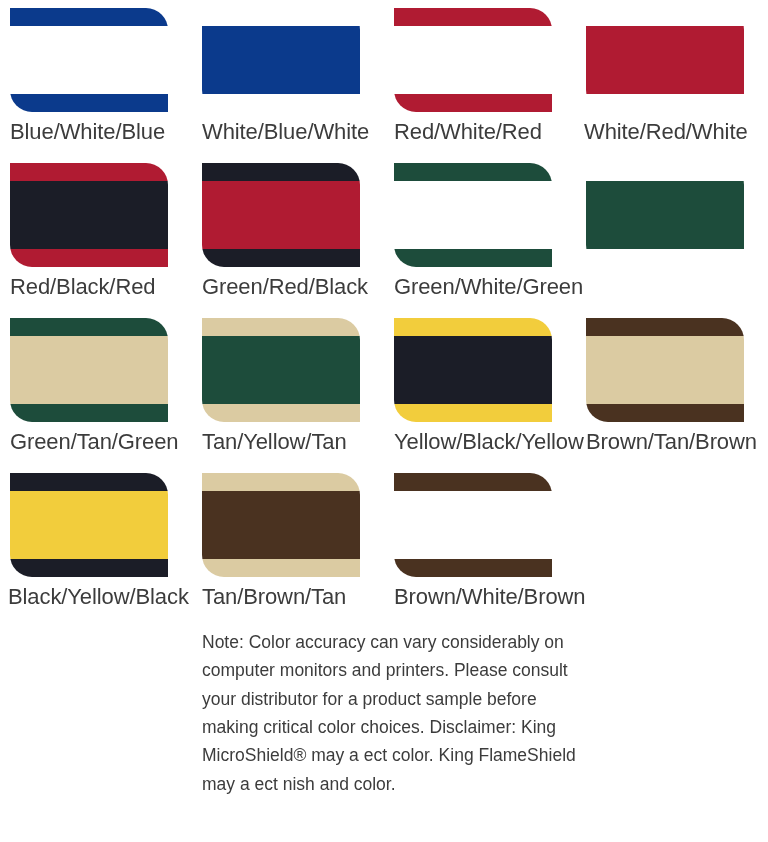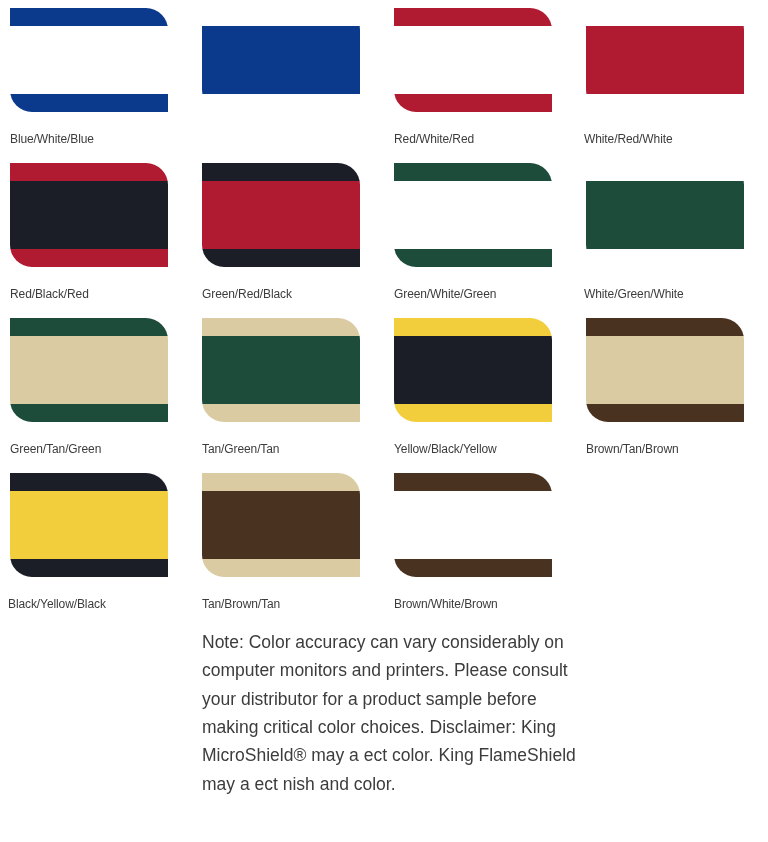--- a/index.html
+++ b/index.html
@@ -54,22 +54,22 @@
   .swatch .band-bot {
     flex: 0 0 17%;
     width: 100%;
   }
   .swatch .band-core {
     flex: 1 1 auto;
     width: 100%;
   }
 
   .swatch-label {
-    margin-top: 20px;
-    font-size: 12px;
+    margin-top: 7px;
+    font-size: 22px;
     line-height: 1.2;
     color: #3c3c3c;
     letter-spacing: -0.1px;
     white-space: nowrap;
   }
 
   
   .cell.col-4 .swatch-label {
     margin-left: -2px;
   }
@@ -99,20 +99,21 @@
           <div class="band-bot" style="background: rgb(11, 58, 140);"></div>
         </div>
         <div class="swatch-label">Blue/White/Blue</div>
       </div>
       <div class="cell col-2">
         <div class="swatch">
           <div class="band-top" style="background: rgb(255, 255, 255);"></div>
           <div class="band-core" style="background: rgb(11, 58, 140);"></div>
           <div class="band-bot" style="background: rgb(255, 255, 255);"></div>
         </div>
+        <div class="swatch-label">White/Blue/White</div>
       </div>
       <div class="cell col-3">
         <div class="swatch">
           <div class="band-top" style="background: rgb(176, 27, 50);"></div>
           <div class="band-core" style="background: rgb(255, 255, 255);"></div>
           <div class="band-bot" style="background: rgb(176, 27, 50);"></div>
         </div>
         <div class="swatch-label">Red/White/Red</div>
       </div>
       <div class="cell col-4">
@@ -146,37 +147,36 @@
           <div class="band-bot" style="background: rgb(29, 76, 59);"></div>
         </div>
         <div class="swatch-label">Green/White/Green</div>
       </div>
       <div class="cell col-4">
         <div class="swatch">
           <div class="band-top" style="background: rgb(255, 255, 255);"></div>
           <div class="band-core" style="background: rgb(29, 76, 59);"></div>
           <div class="band-bot" style="background: rgb(255, 255, 255);"></div>
         </div>
-        <div class="swatch-label">White/Green/White</div>
       </div>
       <div class="cell col-1">
         <div class="swatch">
           <div class="band-top" style="background: rgb(29, 76, 59);"></div>
           <div class="band-core" style="background: rgb(219, 203, 162);"></div>
           <div class="band-bot" style="background: rgb(29, 76, 59);"></div>
         </div>
         <div class="swatch-label">Green/Tan/Green</div>
       </div>
       <div class="cell col-2">
         <div class="swatch">
           <div class="band-top" style="background: rgb(219, 203, 162);"></div>
           <div class="band-core" style="background: rgb(29, 76, 59);"></div>
           <div class="band-bot" style="background: rgb(219, 203, 162);"></div>
         </div>
-        <div class="swatch-label">Tan/Green/Tan</div>
+        <div class="swatch-label">Tan/Yellow/Tan</div>
       </div>
       <div class="cell col-3">
         <div class="swatch">
           <div class="band-top" style="background: rgb(242, 205, 60);"></div>
           <div class="band-core" style="background: rgb(27, 29, 39);"></div>
           <div class="band-bot" style="background: rgb(242, 205, 60);"></div>
         </div>
         <div class="swatch-label">Yellow/Black/Yellow</div>
       </div>
       <div class="cell col-1">

